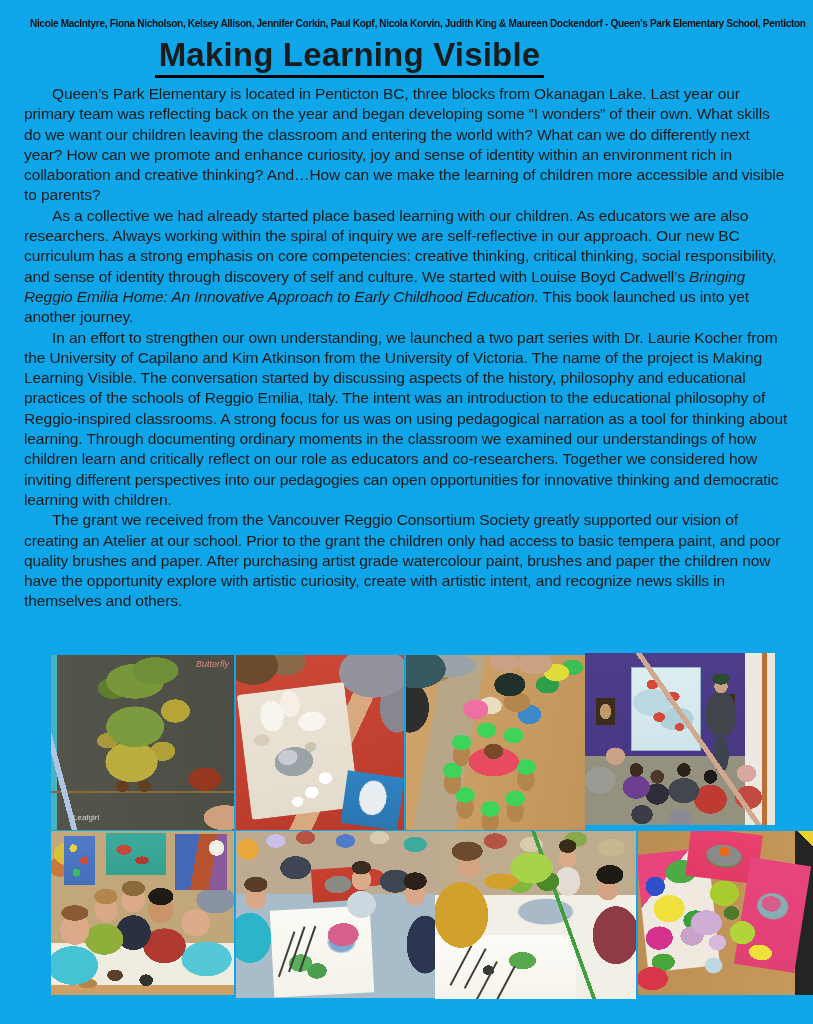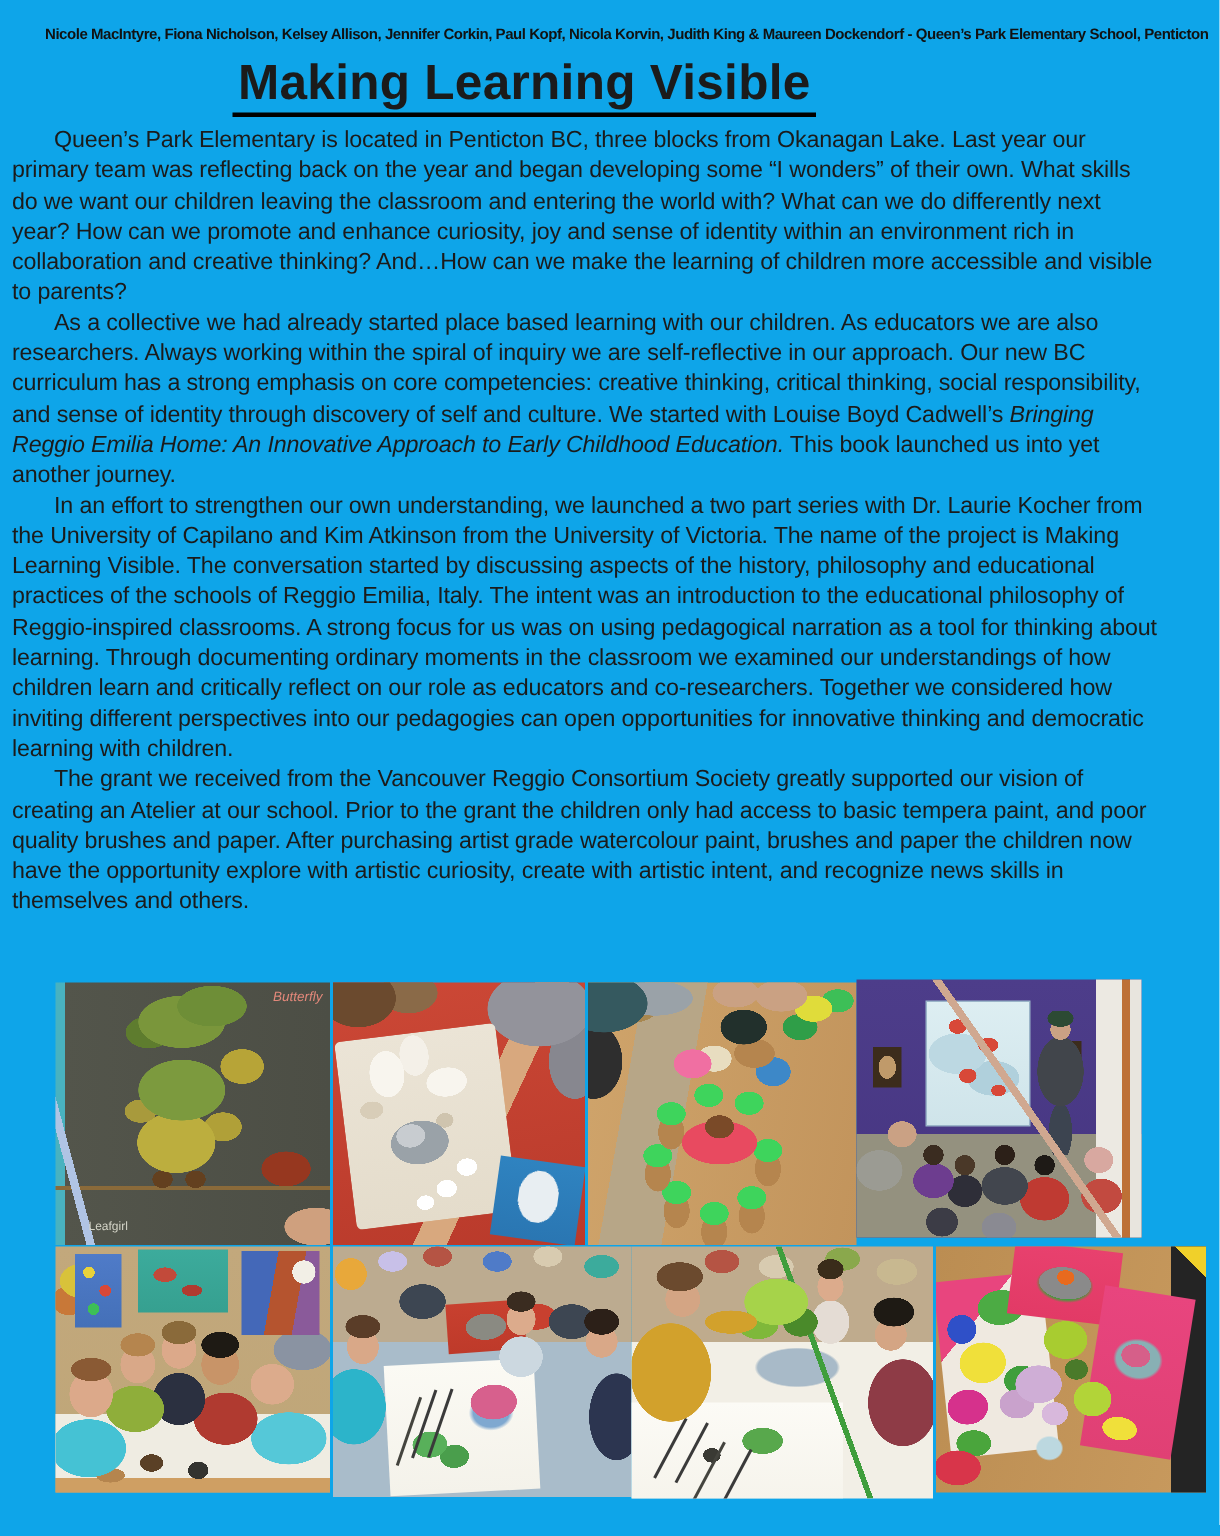--- a/index.html
+++ b/index.html
@@ -3,24 +3,24 @@
 <meta charset="utf-8">
 <style>
   html,body{margin:0;padding:0;background:#ffffff;}
   .page{position:relative;width:813px;height:1024px;background:#0ea5e9;overflow:hidden;
         font-family:"Liberation Sans",sans-serif;color:#1b1b1b;}
   .authors{position:absolute;left:30px;top:18px;width:760px;font-size:10px;font-weight:bold;
            letter-spacing:-0.3px;white-space:nowrap;color:#111;}
   .title-wrap{position:absolute;left:0;top:36px;width:699px;text-align:center;}
   .title-wrap .t{display:inline-block;font-size:33px;font-weight:bold;letter-spacing:.2px;
                  border-bottom:3px solid #000;padding:0 4px 1px 4px;}
-  .body-text{position:absolute;left:8px;top:84px;width:765px;font-size:15.5px;line-height:20.3px;
+  .body-text{position:absolute;left:24px;top:84px;width:765px;font-size:15.5px;line-height:20.3px;
              letter-spacing:-0.1px;}
   .body-text p{margin:0;text-indent:28px;}
-  .collage{position:absolute;left:4px;top:653px;width:714px;height:350px;}
+  .collage{position:absolute;left:18px;top:653px;width:714px;height:350px;}
   .photo{position:absolute;overflow:hidden;background-repeat:no-repeat;}
   .shape{position:absolute;}
 
   
   #p-leaf{left:33px;top:2px;width:183px;height:175px;background:
     linear-gradient(75deg, transparent 9%, #b0c4e4 9% 11.5%, transparent 11.5%),
     radial-gradient(24px 14px at 57% 9%, #6e8e37 96%, transparent 97%),
     radial-gradient(30px 18px at 46% 15%, #7a963b 96%, transparent 97%),
     radial-gradient(16px 11px at 34% 19%, #5e7c2e 96%, transparent 97%),
     radial-gradient(15px 12px at 68% 32%, #b7a437 96%, transparent 97%),

